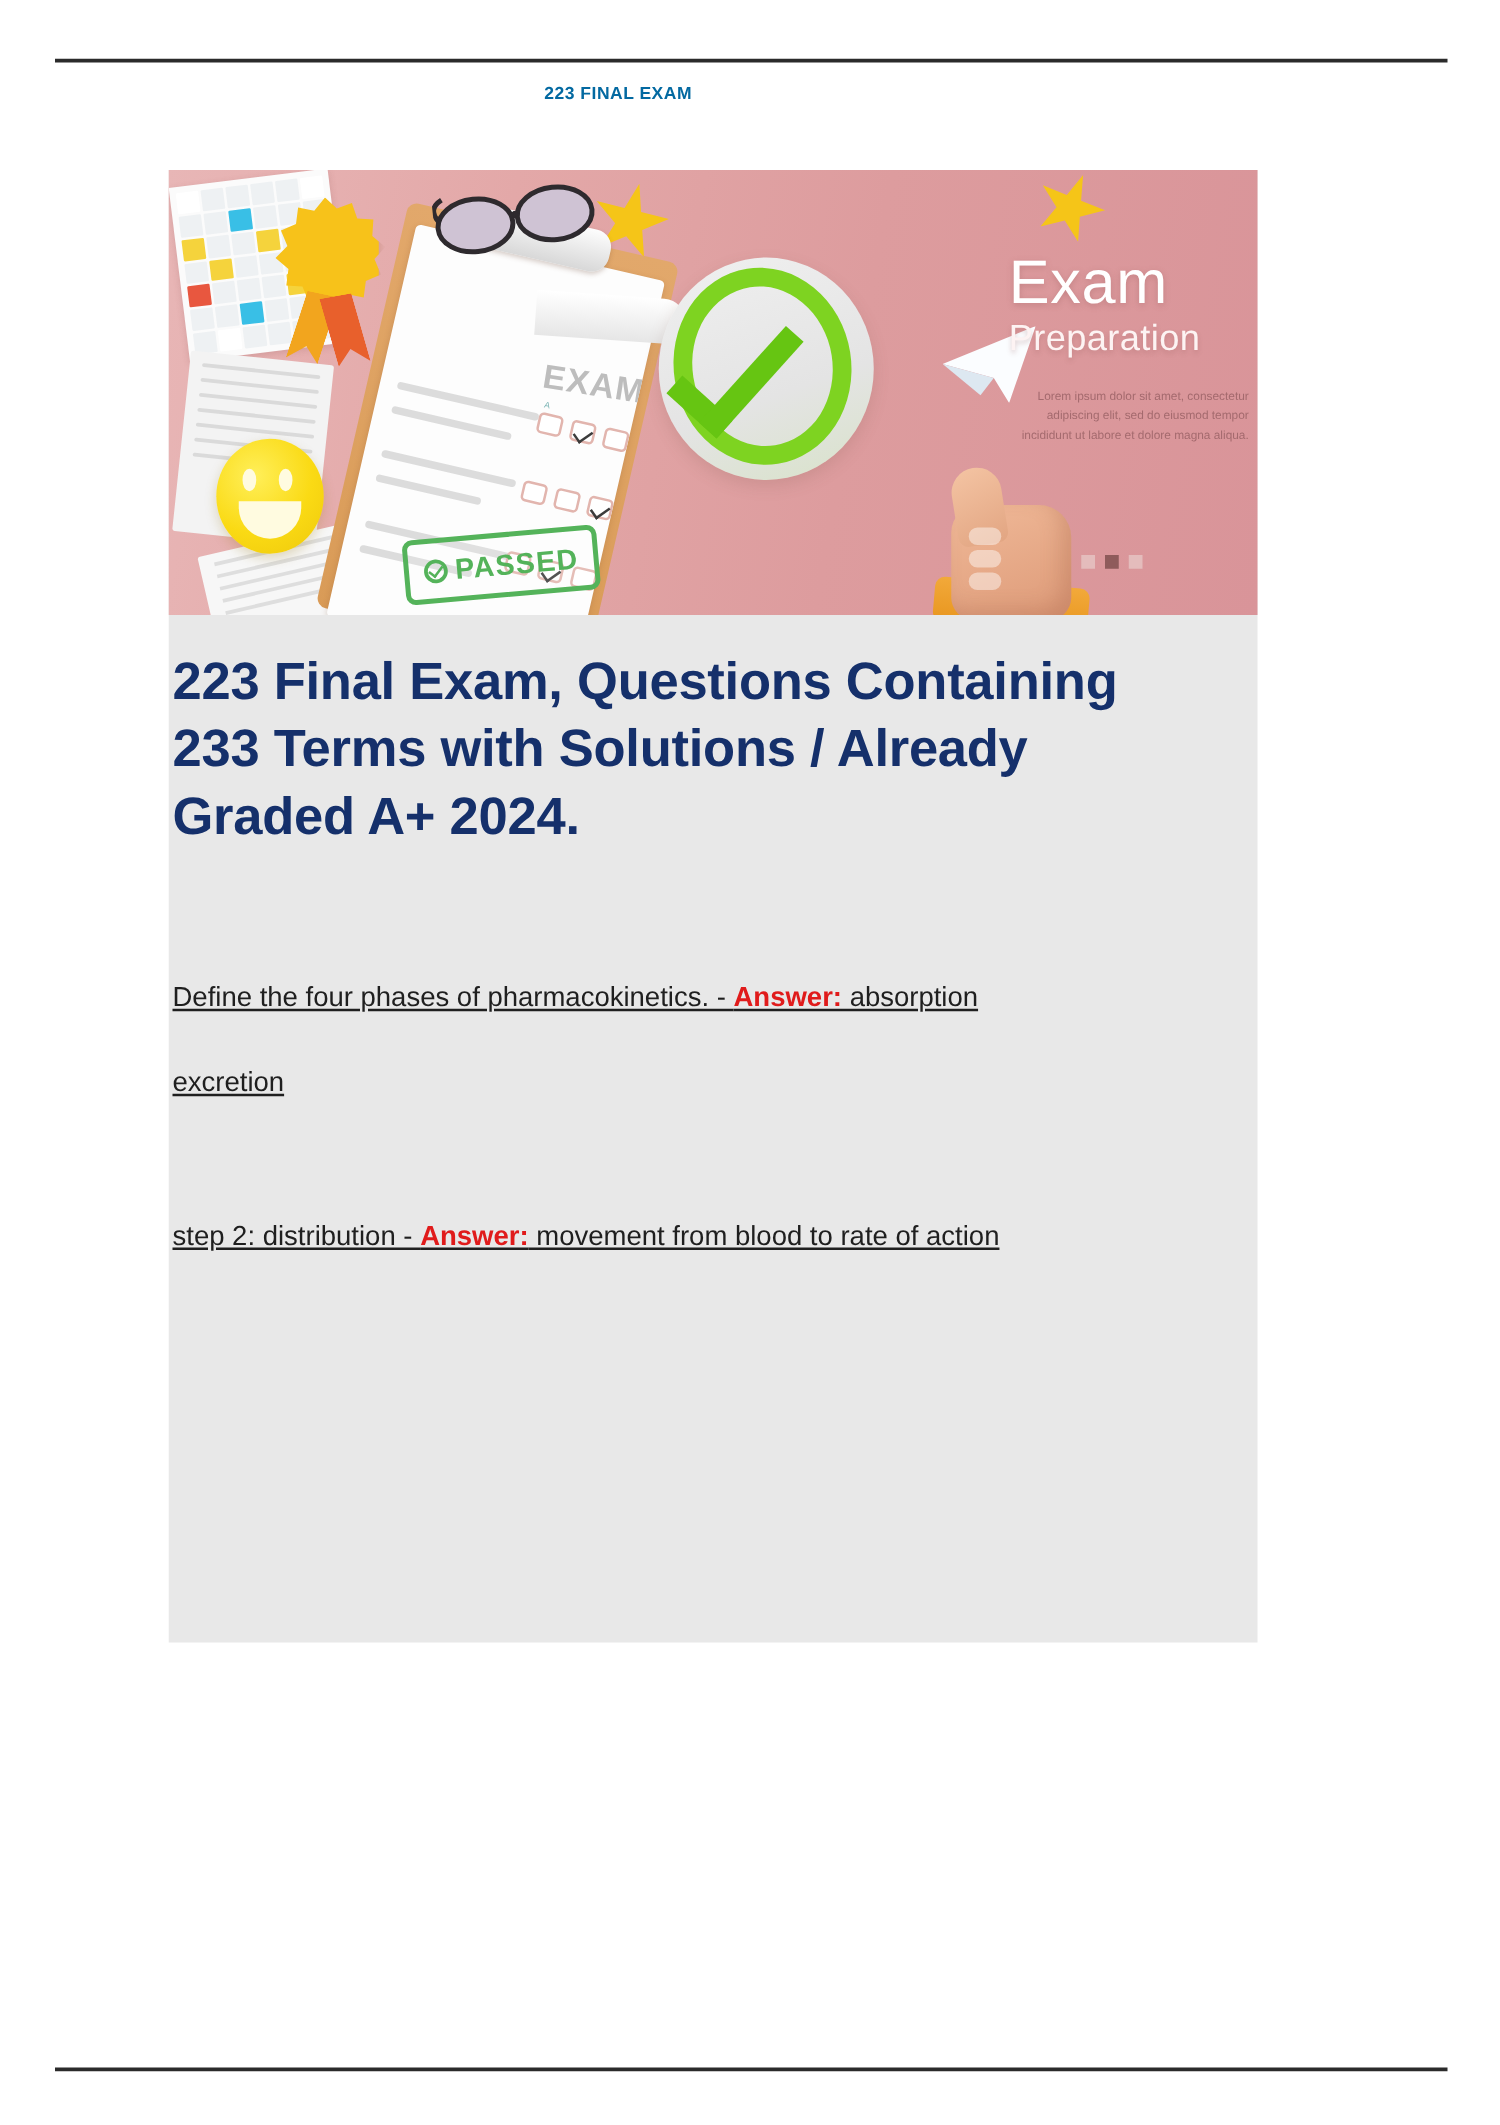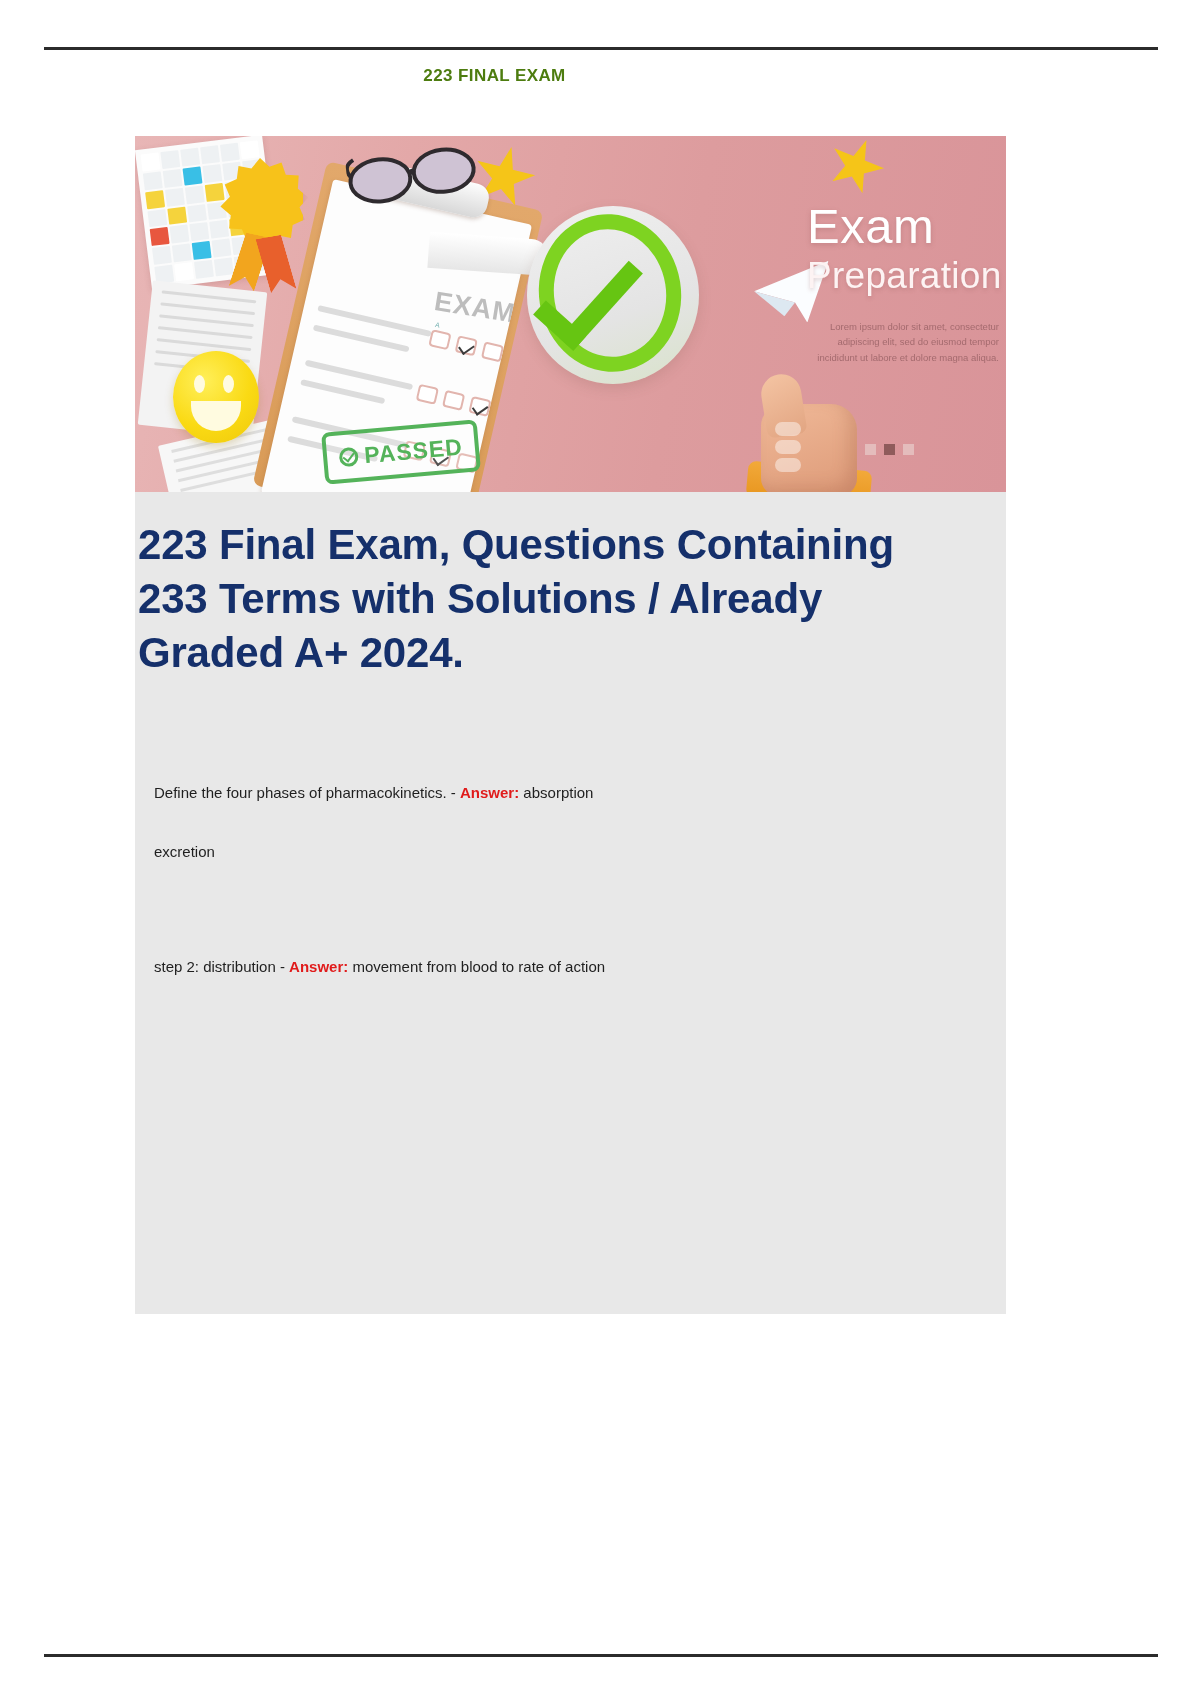--- a/index.html
+++ b/index.html
@@ -21,24 +21,24 @@
     position: absolute;
     left: 44px; top: 47px;
     width: 1114px; height: 3px;
     background: #2b2b2b;
   }
   .header-title {
     position: absolute;
     left: 0; top: 66px;
     width: 989px;
     text-align: center;
-    font-size: 17px;
+    font-size: 14px;
     font-weight: bold;
     letter-spacing: 0.4px;
-    color: #4d7c0f;
+    color: #0369a1;
     font-family: "Liberation Sans", sans-serif;
   }
   .footer-rule {
     position: absolute;
     left: 44px; bottom: 43px;
     width: 1114px; height: 3px;
     background: #2b2b2b;
   }
 
   
@@ -269,21 +269,21 @@
 
   
   .banner-text { position:absolute; left:672px; top:66px; width:206px; }
   .bt-exam {
     font-size: 49px; color:#ffffff; font-weight: normal;
     line-height: 1.0; letter-spacing:.5px;
     text-shadow: 0 2px 5px rgba(150,90,90,.35);
     font-family:"Liberation Sans", sans-serif;
   }
   .bt-prep {
-    font-size: 37px; color:#fdf3f3; margin-top: 4px;
+    font-size: 29px; color:#fdf3f3; margin-top: 4px;
     letter-spacing:.3px;
     text-shadow: 0 2px 4px rgba(150,90,90,.3);
     font-family:"Liberation Sans", sans-serif;
   }
   .bt-lorem {
     margin-top: 22px; font-size: 9.5px; line-height: 1.62;
     color: #a46a6e; width: 192px;
     font-family:"Liberation Sans", sans-serif;
     text-align:right;
   }
@@ -296,23 +296,24 @@
     position: absolute; left: 0; top: 382px;
     width: 830px; padding: 0 0 0 3px;
     font-size: 42px; line-height: 1.28;
     font-weight: bold; color: #15306b;
     letter-spacing: -0.2px;
     font-family: "Liberation Sans", sans-serif;
   }
 
   
   .body-text {
-    position:absolute; left:19px; top:648px; width: 846px;
-    font-size: 15px; color:#1f1f1f; line-height: 1.25;
+    position:absolute; left:3px; top:648px; width: 846px;
+    font-size: 22px; color:#1f1f1f; line-height: 1.25;
     font-family: "Liberation Sans", sans-serif;
+    text-decoration: underline;
   }
   .body-text p { margin: 0 0 40px 0; }
   .body-text p.gap { margin-bottom: 96px; }
   .ans { color:#e01b1b; font-weight: bold; }
 </style>
 </head>
 <body>
 
 <div class="page">
 

